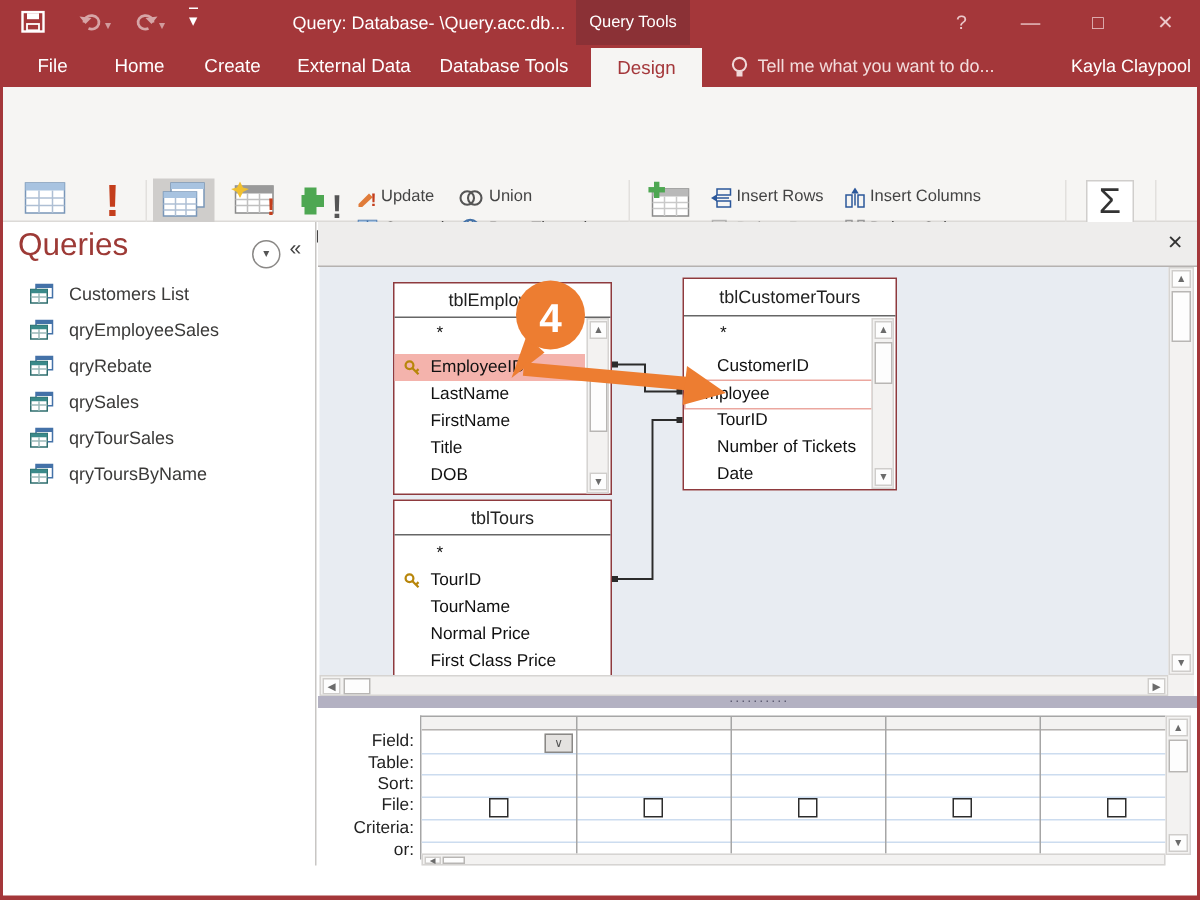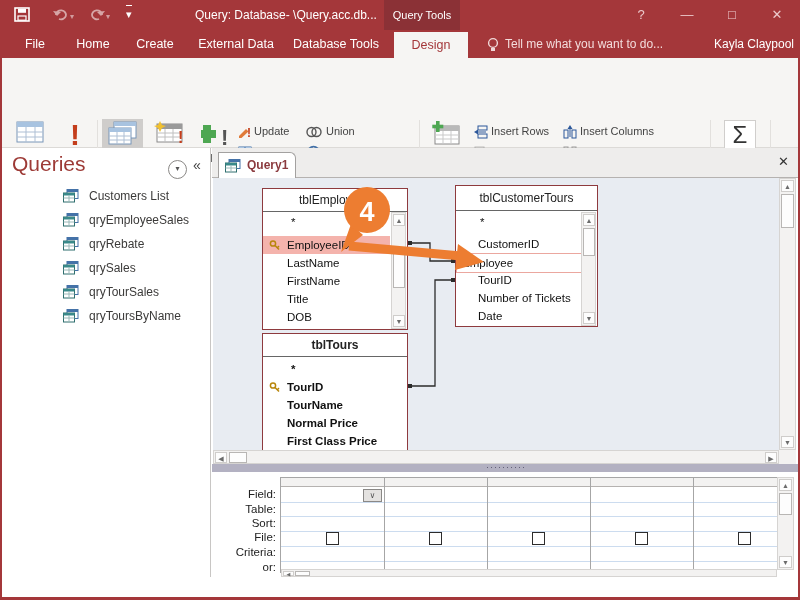--- a/index.html
+++ b/index.html
@@ -15,21 +15,21 @@
   .winbtn{color:#ecc9cb;font-size:13px;line-height:30px;text-align:center;width:30px;height:30px;}
   
   .ribbon{left:0;top:58px;width:800px;height:90px;background:#f6f5f3;border-bottom:1px solid #dcdad7;}
   .bigbtn{top:61px;height:67px;text-align:center;cursor:default;}
   .bigbtn .cap{font-size:11px;color:#444;line-height:13px;margin-top:3px;}
   .smalllbl{font-size:11px;color:#444;line-height:19px;}
   .gdiv{top:62px;width:1px;height:66px;background:#e2e0dd;}
   .glabel{top:131px;height:15px;font-size:10.5px;color:#716f6c;text-align:center;line-height:15px;}
   
   .nav{left:2px;top:148px;width:209px;height:429px;background:#ffffff;border-right:1px solid #c8c6c4;}
-  .navitem{left:0;width:208px;height:24px;margin-left:43px;}
+  .navitem{left:0;width:208px;height:24px;}
   .navitem .lab{position:absolute;left:44px;top:0;font-size:12px;color:#3b3a39;line-height:24px;}
   
   .canvas{left:213px;top:178px;width:566px;height:272px;background:#e8ecf2;overflow:hidden;}
   .tbl{background:#ffffff;border:1px solid #8e3a3e;}
   .tbl .hd{position:absolute;left:0;top:0;right:0;height:22px;border-bottom:1px solid #666;
            text-align:center;font-size:12px;color:#222;line-height:22px;}
   .frow{position:absolute;left:1px;height:18px;font-size:11.5px;color:#111;line-height:18px;}
   .sb{background:#f3f2f1;border:1px solid #d6d4d2;}
   .sbbtn{background:#fdfdfd;border:1px solid #cfcdcb;color:#6b6b6b;font-size:7px;text-align:center;line-height:12px;}
   .sbthumb{background:#fdfdfd;border:1px solid #b8b6b4;}
@@ -347,31 +347,20 @@
           <rect x="0.5" y="4" width="11" height="9" fill="#fff" stroke="#2e6e6e"></rect>
           <rect x="0.5" y="4" width="11" height="2.5" fill="#3a8a8a"></rect>
           <line x1="0.5" y1="9" x2="11.5" y2="9" stroke="#9ab8b8"></line>
           <line x1="6" y1="6.5" x2="6" y2="13" stroke="#9ab8b8"></line>
         </svg>
       <div class="lab">qryToursByName</div>
     </div>
   </div>
 
   <div class="r" style="left:212px;top:148px;width:588px;height:30px;background:#eeedec;border-bottom:1px solid #b5b2b0;">
-    <div class="r" style="left:6px;top:4px;width:78px;height:26px;background:#fff;border:1px solid #a3a1a0;border-bottom:none;border-radius:0 6px 0 0;">
-      <svg width="16" height="14" style="position:absolute;left:6px;top:6px;">
-          <rect x="4" y="0.5" width="11" height="9" fill="#fff" stroke="#4472a8"></rect>
-          <rect x="4" y="0.5" width="11" height="2.5" fill="#4472a8"></rect>
-          <rect x="0.5" y="4" width="11" height="9" fill="#fff" stroke="#2e6e6e"></rect>
-          <rect x="0.5" y="4" width="11" height="2.5" fill="#3a8a8a"></rect>
-          <line x1="0.5" y1="9" x2="11.5" y2="9" stroke="#9ab8b8"></line>
-          <line x1="6" y1="6.5" x2="6" y2="13" stroke="#9ab8b8"></line>
-        </svg>
-      <div style="position:absolute;left:28px;top:0;font-size:12px;font-weight:bold;color:#8b3a3e;line-height:25px;">Query1</div>
-    </div>
     <div class="r" style="left:566px;top:6px;font-size:13px;color:#333;">✕</div>
   </div>
 
   <div class="r canvas">
 
     <div class="r tbl" style="left:49px;top:10px;width:146px;height:142px;">
       <div class="hd">tblEmployees</div>
       <div class="frow" style="top:24px;left:28px;">*</div>
       <div class="frow" style="top:47px;left:0;width:127px;background:#F4B3AC;">
         <svg width="12" height="12" style="position:absolute;left:6px;top:3px;">
@@ -401,21 +390,21 @@
       <div class="frow" style="top:85px;left:22px;">TourID</div>
       <div class="frow" style="top:103px;left:22px;">Number of Tickets</div>
       <div class="frow" style="top:121px;left:22px;">Date</div>
       <div class="r sb" style="left:125px;top:26px;width:15px;height:114px;">
         <div class="r sbbtn" style="left:1px;top:1px;width:12px;height:12px;">▲</div>
         <div class="r sbthumb" style="left:1px;top:15px;width:12px;height:28px;"></div>
         <div class="r sbbtn" style="left:1px;bottom:1px;width:12px;height:12px;">▼</div>
       </div>
     </div>
 
-    <div class="r tbl" style="left:49px;top:155px;width:146px;height:125px;font-weight:bold;">
+    <div class="r tbl" style="left:49px;top:155px;width:146px;height:125px;">
       <div class="hd">tblTours</div>
       <div class="frow" style="top:26px;left:28px;">*</div>
       <div class="frow" style="top:44px;left:0;width:144px;">
         <svg width="12" height="12" style="position:absolute;left:6px;top:3px;">
             <circle cx="4" cy="4.5" r="2.6" fill="none" stroke="#b8860b" stroke-width="1.5"></circle>
             <path d="M6 6.5 L10 10.5 M8.3 8.8 l1.7 -1.7" stroke="#b8860b" stroke-width="1.5"></path>
           </svg>
         <span style="margin-left:24px;">TourID</span>
       </div>
       <div class="frow" style="top:62px;left:24px;text-align:center;">TourName</div>

